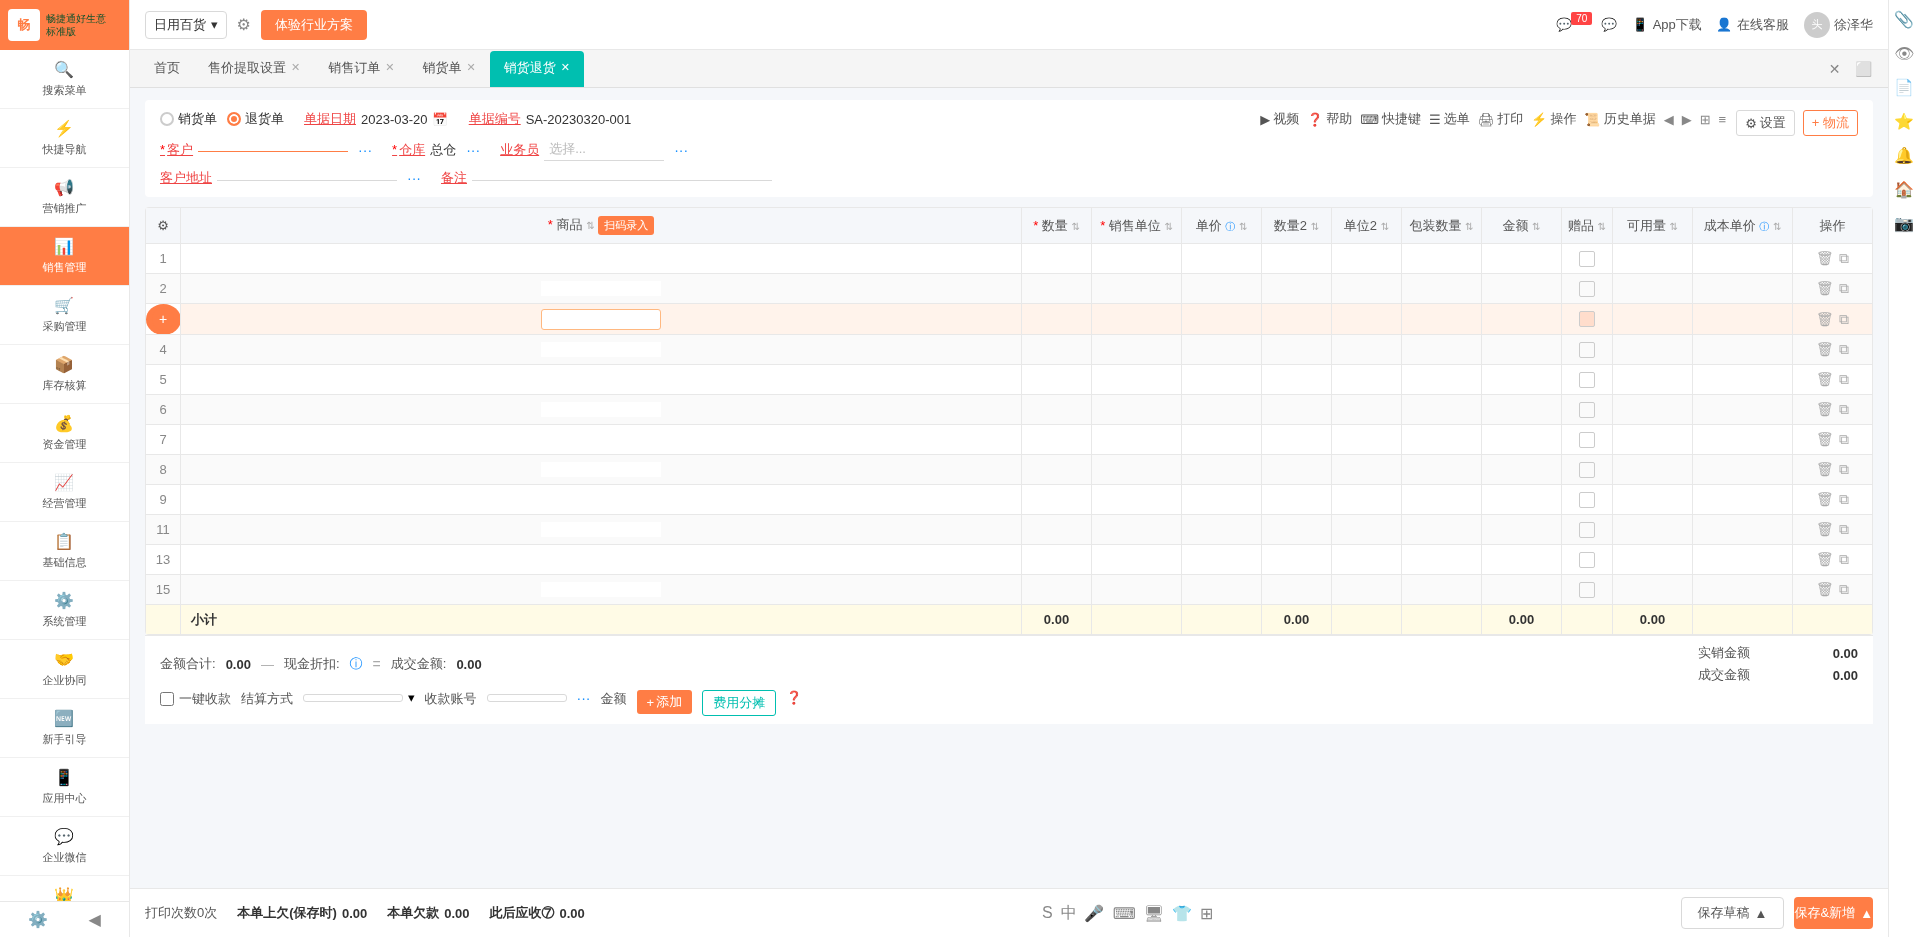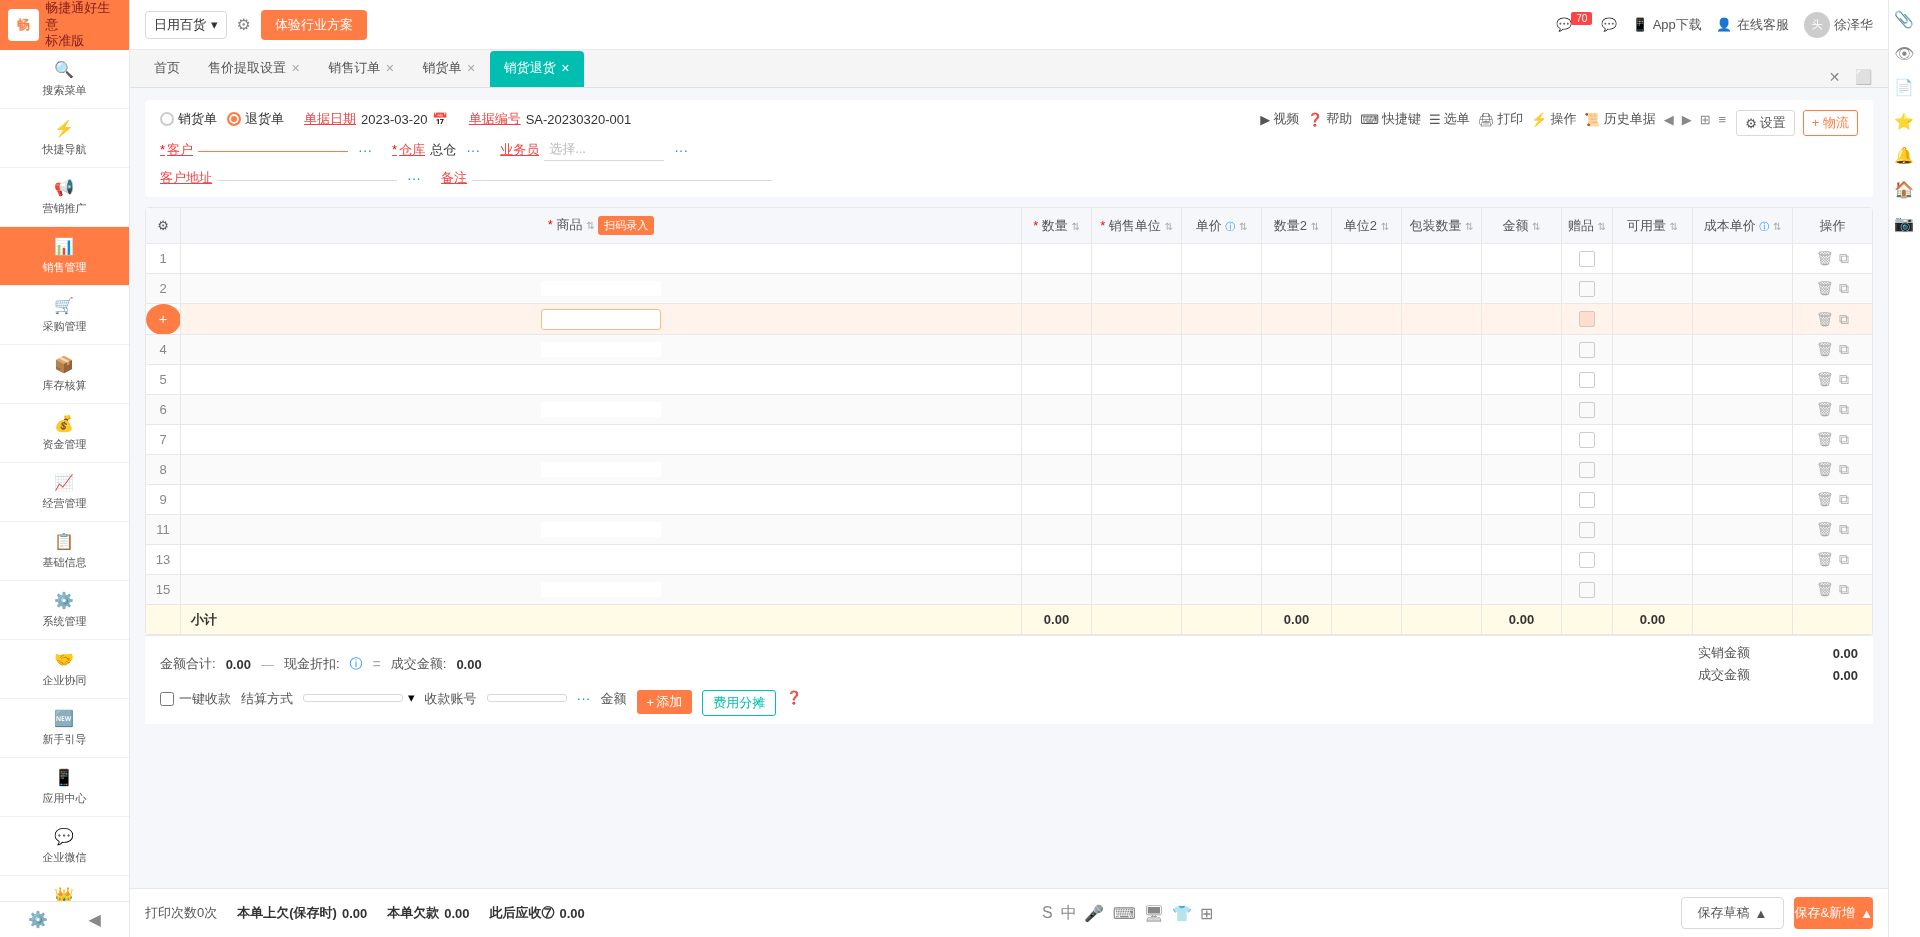--- a/index.html
+++ b/index.html
@@ -2,21 +2,21 @@
 <html><head>
   <meta charset="utf-8">
   <style>
     * { box-sizing: border-box; margin: 0; padding: 0; font-family: 'Microsoft YaHei', 'PingFang SC', sans-serif; font-size: 13px; }
     body { width: 1920px; height: 937px; overflow: hidden; display: flex; background: #f0f2f5; }
 
     
     .sidebar { width: 130px; background: #fff; display: flex; flex-direction: column; border-right: 1px solid #e8e8e8; flex-shrink: 0; }
     .sidebar-logo { background: #ff7d45; padding: 10px 8px; display: flex; align-items: center; gap: 6px; height: 50px; }
     .sidebar-logo-icon { width: 32px; height: 32px; background: #fff; border-radius: 4px; display: flex; align-items: center; justify-content: center; color: #ff7d45; font-weight: bold; font-size: 14px; }
-    .sidebar-logo-text { color: #7f1d1d; font-size: 13px; line-height: 1.3; }
+    .sidebar-logo-text { color: #14532d; font-size: 10px; line-height: 1.3; }
     .sidebar-nav { flex: 1; overflow-y: auto; }
     .sidebar-item { display: flex; flex-direction: column; align-items: center; padding: 10px 5px; cursor: pointer; color: #555; gap: 4px; border-bottom: 1px solid #f0f0f0; }
     .sidebar-item.active { background: #ff7d45; color: #fff; }
     .sidebar-item-icon { font-size: 16px; }
     .sidebar-item-label { font-size: 11px; text-align: center; }
     .sidebar-bottom { display: flex; align-items: center; justify-content: space-around; padding: 8px; border-top: 1px solid #e8e8e8; }
     .sidebar-bottom-icon { font-size: 16px; color: #888; cursor: pointer; }
 
     
     .main { flex: 1; display: flex; flex-direction: column; overflow: hidden; }
@@ -26,21 +26,21 @@
     .topbar-left { display: flex; align-items: center; gap: 10px; }
     .topbar-select { border: 1px solid #d9d9d9; border-radius: 4px; padding: 4px 8px; font-size: 13px; display: flex; align-items: center; gap: 5px; cursor: pointer; color: #333; }
     .topbar-gear { font-size: 16px; color: #888; cursor: pointer; }
     .topbar-experience-btn { background: #ff7d45; color: #fff; border: none; border-radius: 4px; padding: 6px 14px; cursor: pointer; font-size: 13px; }
     .topbar-right { display: flex; align-items: center; gap: 15px; color: #555; }
     .topbar-right-item { display: flex; align-items: center; gap: 4px; cursor: pointer; font-size: 13px; }
     .badge { background: #ff4444; color: #fff; font-size: 10px; padding: 1px 5px; border-radius: 2px; position: relative; top: -6px; left: -5px; }
     .avatar { width: 26px; height: 26px; border-radius: 50%; background: #ccc; display: flex; align-items: center; justify-content: center; font-size: 11px; color: #fff; }
 
     
-    .tabs { display: flex; align-items: flex-end; background: #f5f5f5; border-bottom: 1px solid #e0e0e0; padding: 0 10px; height: 38px; }
+    .tabs { display: flex; align-items: center; background: #f5f5f5; border-bottom: 1px solid #e0e0e0; padding: 0 10px; height: 38px; }
     .tab { padding: 8px 14px; cursor: pointer; color: #555; font-size: 13px; border-bottom: 2px solid transparent; display: flex; align-items: center; gap: 5px; white-space: nowrap; }
     .tab.active { color: #fff; background: #00bfb0; border-radius: 4px 4px 0 0; }
     .tab-close { font-size: 11px; color: #aaa; }
     .tabs-actions { margin-left: auto; display: flex; gap: 5px; }
     .tabs-action-btn { font-size: 14px; color: #888; cursor: pointer; padding: 2px 5px; }
 
     
     .content { flex: 1; overflow-y: auto; padding: 12px 15px; background: #f5f7fa; }
     
     

